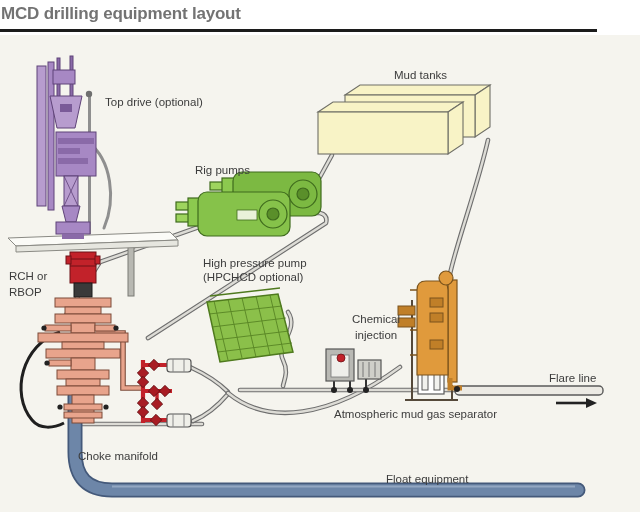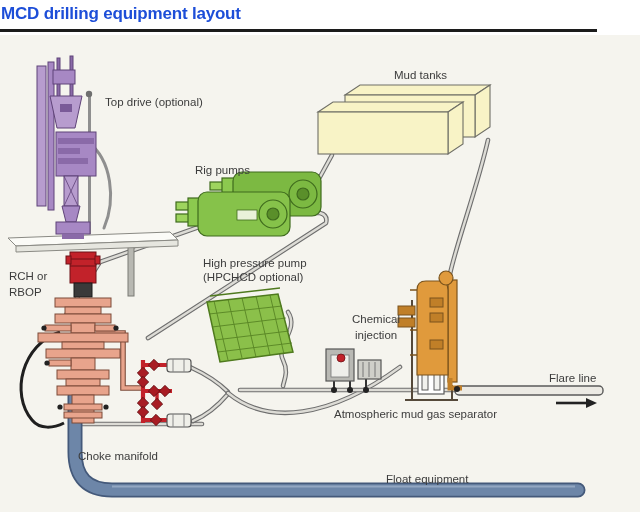--- a/index.html
+++ b/index.html
@@ -1,18 +1,18 @@
 <!DOCTYPE html>
 <html><head>
 <meta charset="utf-8">
 <style>
   html,body{margin:0;padding:0;background:#ffffff;}
   #stage{position:relative;width:640px;height:512px;background:#ffffff;overflow:hidden;
          font-family:"Liberation Sans", sans-serif;}
-  #title{position:absolute;left:1px;top:4px;font-size:17px;font-weight:bold;color:#1d4ed8;
+  #title{position:absolute;left:1px;top:4px;font-size:17px;font-weight:bold;color:#737373;
          letter-spacing:-0.2px;white-space:nowrap;}
   #rule{position:absolute;left:0;top:29px;width:597px;height:3px;background:#1c1c1c;}
   svg{position:absolute;left:0;top:0;}
   .lbl{font-family:"Liberation Sans",sans-serif;font-size:11.5px;fill:#3c3c3c;}
   .pipe-o{fill:none;stroke:#6e6e6e;stroke-width:4.6;stroke-linecap:round;stroke-linejoin:round;}
   .pipe-i{fill:none;stroke:#dddcd6;stroke-width:2.4;stroke-linecap:round;stroke-linejoin:round;}
   .hose{fill:none;stroke:#8f8f8f;stroke-width:3;stroke-linecap:round;}
   .tank{fill:#f8f3c6;stroke:#6e6e66;stroke-width:1.1;}
   .grn{stroke:#3f6b1d;stroke-width:1.2;}
   .sal{fill:#e8a48c;stroke:#7c4a38;stroke-width:1;}

